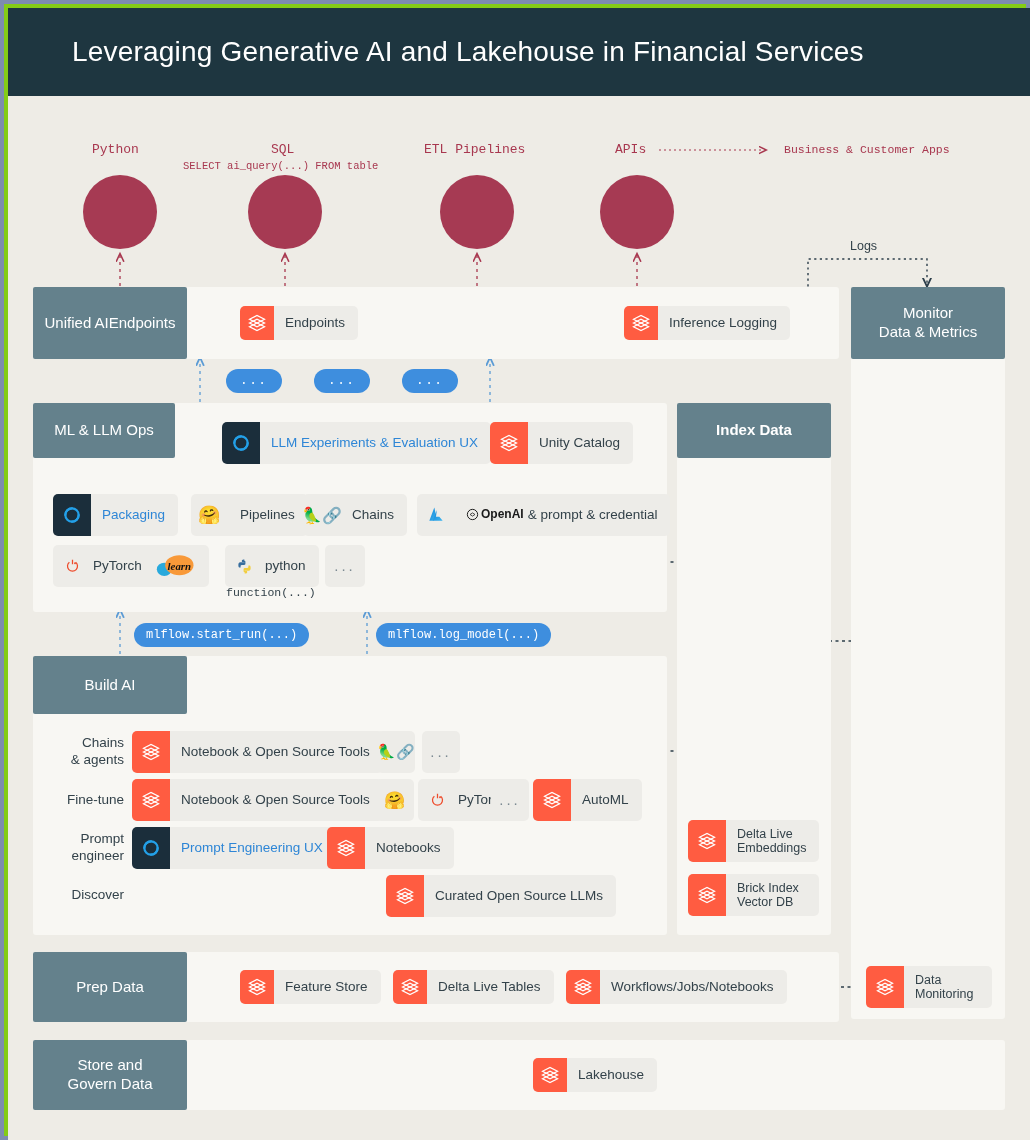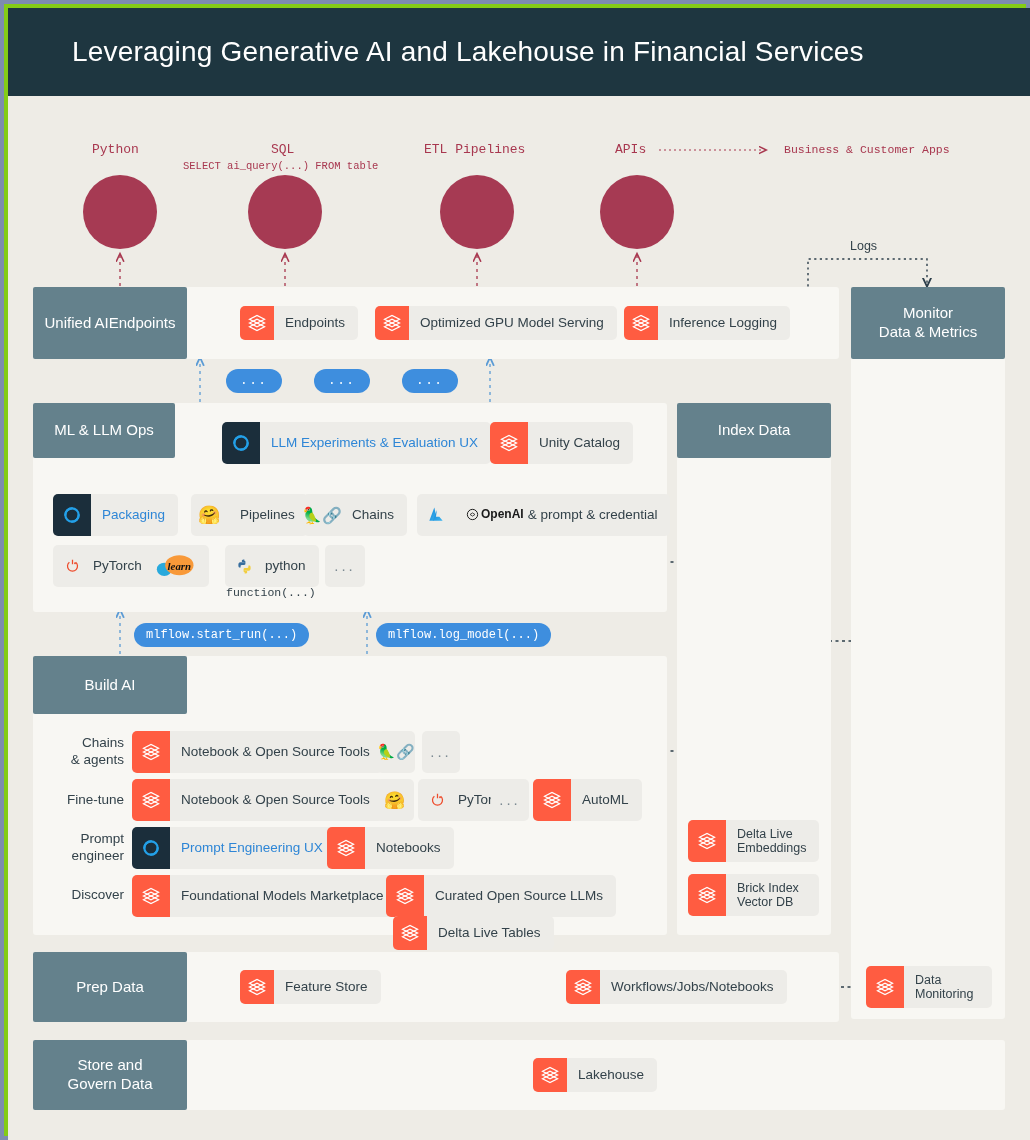--- a/index.html
+++ b/index.html
@@ -238,32 +238,20 @@
       <svg width="20" height="20" viewBox="0 0 24 24">
           <g fill="none" stroke="#fff" stroke-width="1.5">
             <path d="M3,7.5 L12,3 L21,7.5 L12,12 Z"></path>
             <path d="M3,12 L12,7.5 L21,12 L12,16.5 Z"></path>
             <path d="M3,16.5 L12,12 L21,16.5 L12,21 Z"></path>
           </g>
         </svg>
     </span>
     <span class="lab">Endpoints</span>
   </div>
-  <div class="chip" style="left:371px; top:302px;">
-    <span class="logo orange">
-      <svg width="20" height="20" viewBox="0 0 24 24">
-          <g fill="none" stroke="#fff" stroke-width="1.5">
-            <path d="M3,7.5 L12,3 L21,7.5 L12,12 Z"></path>
-            <path d="M3,12 L12,7.5 L21,12 L12,16.5 Z"></path>
-            <path d="M3,16.5 L12,12 L21,16.5 L12,21 Z"></path>
-          </g>
-        </svg>
-    </span>
-    <span class="lab">Optimized GPU Model Serving</span>
-  </div>
   <div class="chip" style="left:620px; top:302px;">
     <span class="logo orange">
       <svg width="20" height="20" viewBox="0 0 24 24">
           <g fill="none" stroke="#fff" stroke-width="1.5">
             <path d="M3,7.5 L12,3 L21,7.5 L12,12 Z"></path>
             <path d="M3,12 L12,7.5 L21,12 L12,16.5 Z"></path>
             <path d="M3,16.5 L12,12 L21,16.5 L12,21 Z"></path>
           </g>
         </svg>
     </span>
@@ -389,21 +377,21 @@
         </svg>
     </span>
     <span class="lab" style="padding-left:2px;">python</span>
   </div>
   <div class="chip tall nolabel" style="left:321px; top:541px; width:40px;">
     <span class="lab dots">...</span>
   </div>
   <div class="fnlabel" style="left:222px; top:582px;">function(...)</div>
 
   <div class="lane" style="left:673px; top:399px; width:154px; height:532px;"></div>
-  <div class="lanehdr" style="left:673px; top:399px; width:154px; height:55px;">
+  <div class="lanehdr" style="left:673px; top:399px; width:154px; height:55px;font-weight:bold;">
     <span>Index Data</span>
   </div>
   <div class="chip tall" style="left:684px; top:816px; width:131px;">
     <span class="logo orange">
       <svg width="20" height="20" viewBox="0 0 24 24">
           <g fill="none" stroke="#fff" stroke-width="1.5">
             <path d="M3,7.5 L12,3 L21,7.5 L12,12 Z"></path>
             <path d="M3,12 L12,7.5 L21,12 L12,16.5 Z"></path>
             <path d="M3,16.5 L12,12 L21,16.5 L12,21 Z"></path>
           </g>
@@ -529,32 +517,20 @@
             <path d="M3,16.5 L12,12 L21,16.5 L12,21 Z"></path>
           </g>
         </svg>
     </span>
     <span class="lab">Notebooks</span>
   </div>
 
   <div class="rowlab" style="left:48px; top:883px; width:72px;">
     <span>Discover</span>
   </div>
-  <div class="chip tall" style="left:128px; top:871px;">
-    <span class="logo orange">
-      <svg width="20" height="20" viewBox="0 0 24 24">
-          <g fill="none" stroke="#fff" stroke-width="1.5">
-            <path d="M3,7.5 L12,3 L21,7.5 L12,12 Z"></path>
-            <path d="M3,12 L12,7.5 L21,12 L12,16.5 Z"></path>
-            <path d="M3,16.5 L12,12 L21,16.5 L12,21 Z"></path>
-          </g>
-        </svg>
-    </span>
-    <span class="lab">Foundational Models Marketplace</span>
-  </div>
   <div class="chip tall" style="left:382px; top:871px;">
     <span class="logo orange">
       <svg width="20" height="20" viewBox="0 0 24 24">
           <g fill="none" stroke="#fff" stroke-width="1.5">
             <path d="M3,7.5 L12,3 L21,7.5 L12,12 Z"></path>
             <path d="M3,12 L12,7.5 L21,12 L12,16.5 Z"></path>
             <path d="M3,16.5 L12,12 L21,16.5 L12,21 Z"></path>
           </g>
         </svg>
     </span>
@@ -570,21 +546,21 @@
       <svg width="20" height="20" viewBox="0 0 24 24">
           <g fill="none" stroke="#fff" stroke-width="1.5">
             <path d="M3,7.5 L12,3 L21,7.5 L12,12 Z"></path>
             <path d="M3,12 L12,7.5 L21,12 L12,16.5 Z"></path>
             <path d="M3,16.5 L12,12 L21,16.5 L12,21 Z"></path>
           </g>
         </svg>
     </span>
     <span class="lab">Feature Store</span>
   </div>
-  <div class="chip" style="left:389px; top:912px;justify-content:space-between;">
+  <div class="chip" style="left:389px; top:966px;justify-content:space-between;">
     <span class="logo orange">
       <svg width="20" height="20" viewBox="0 0 24 24">
           <g fill="none" stroke="#fff" stroke-width="1.5">
             <path d="M3,7.5 L12,3 L21,7.5 L12,12 Z"></path>
             <path d="M3,12 L12,7.5 L21,12 L12,16.5 Z"></path>
             <path d="M3,16.5 L12,12 L21,16.5 L12,21 Z"></path>
           </g>
         </svg>
     </span>
     <span class="lab">Delta Live Tables</span>

